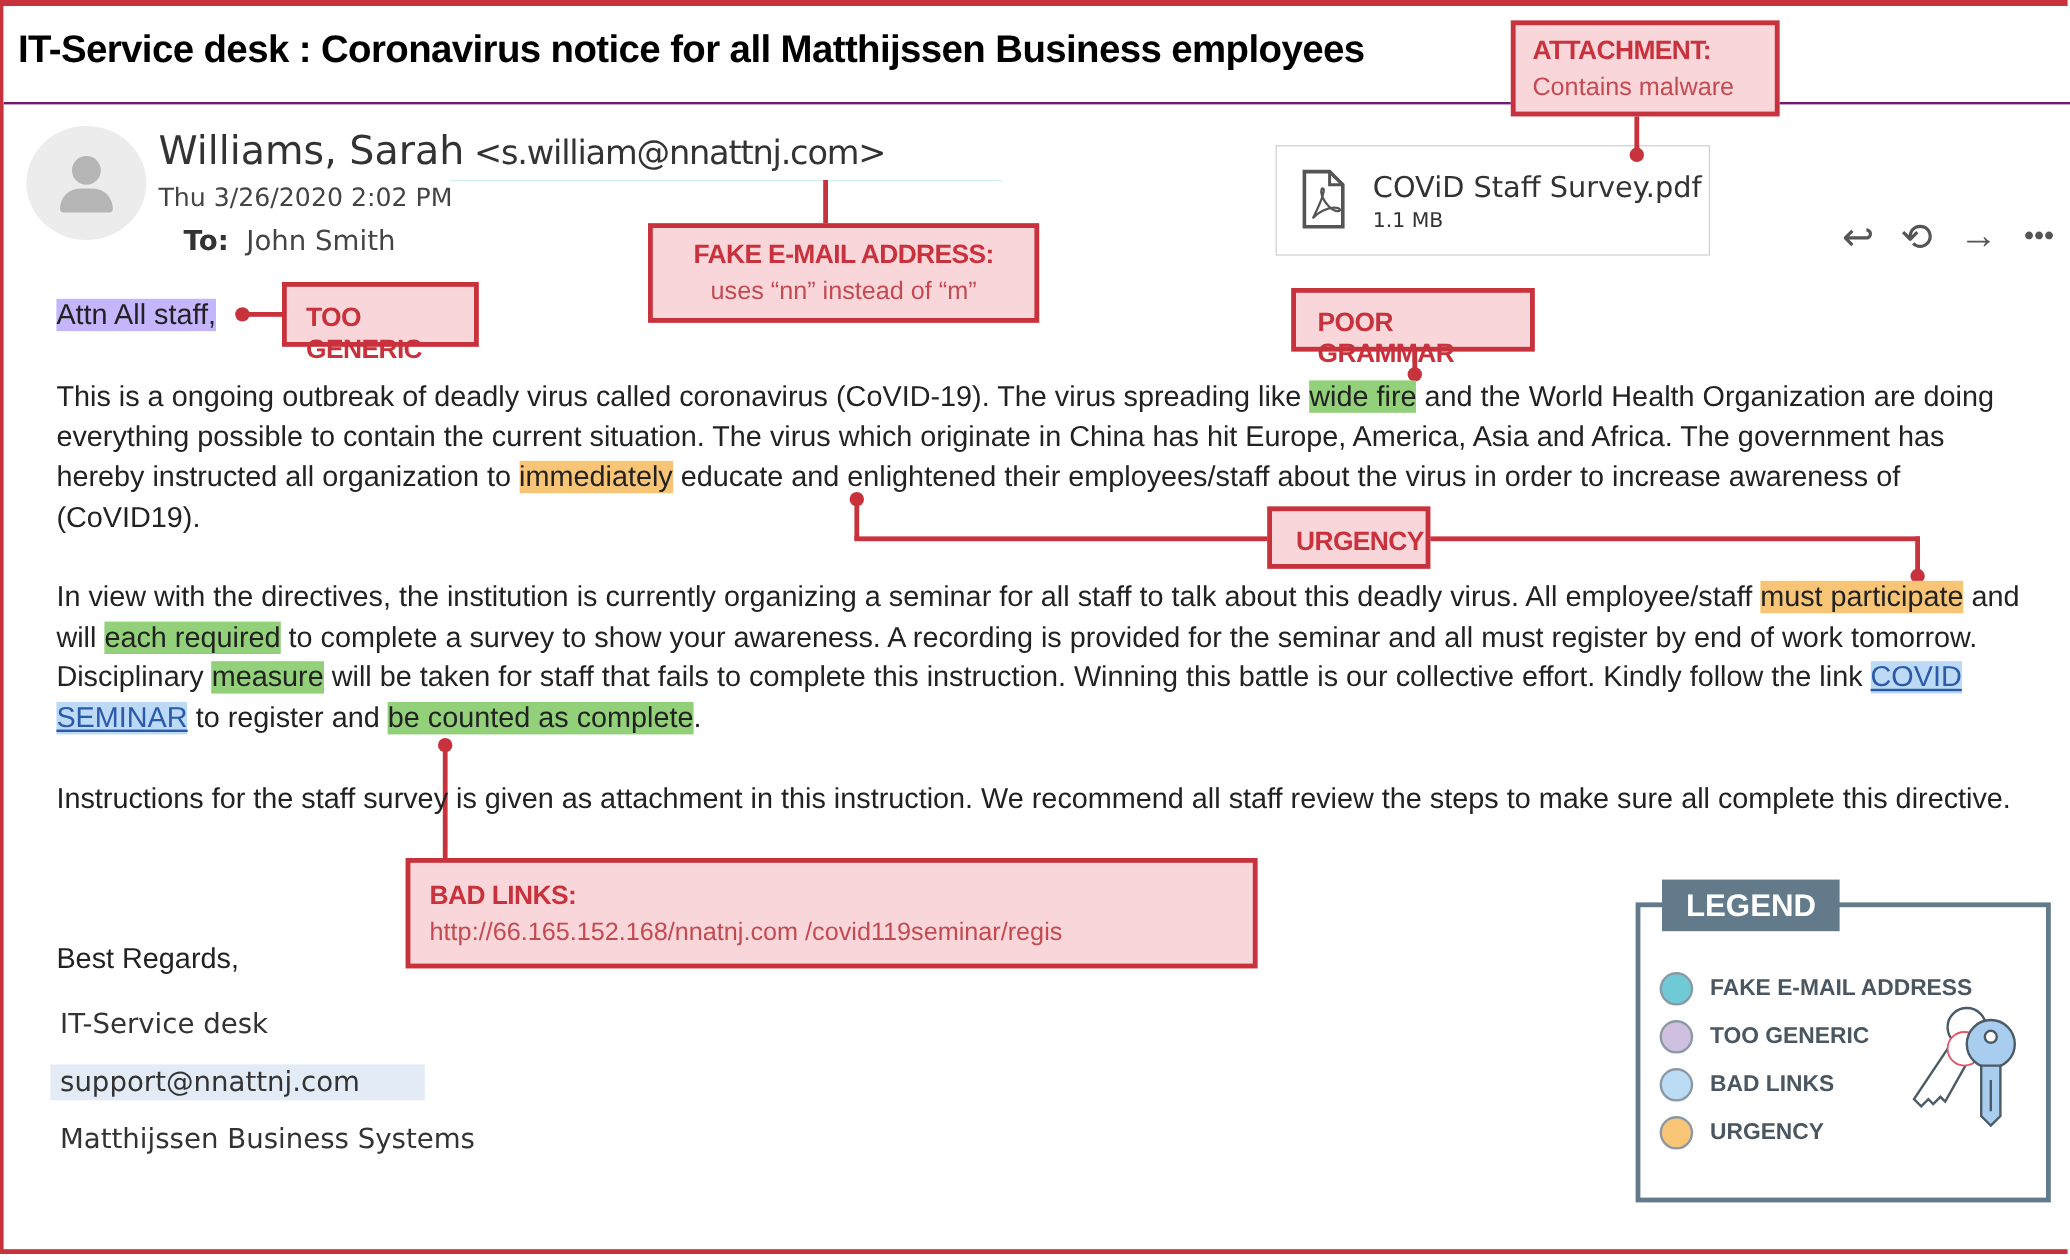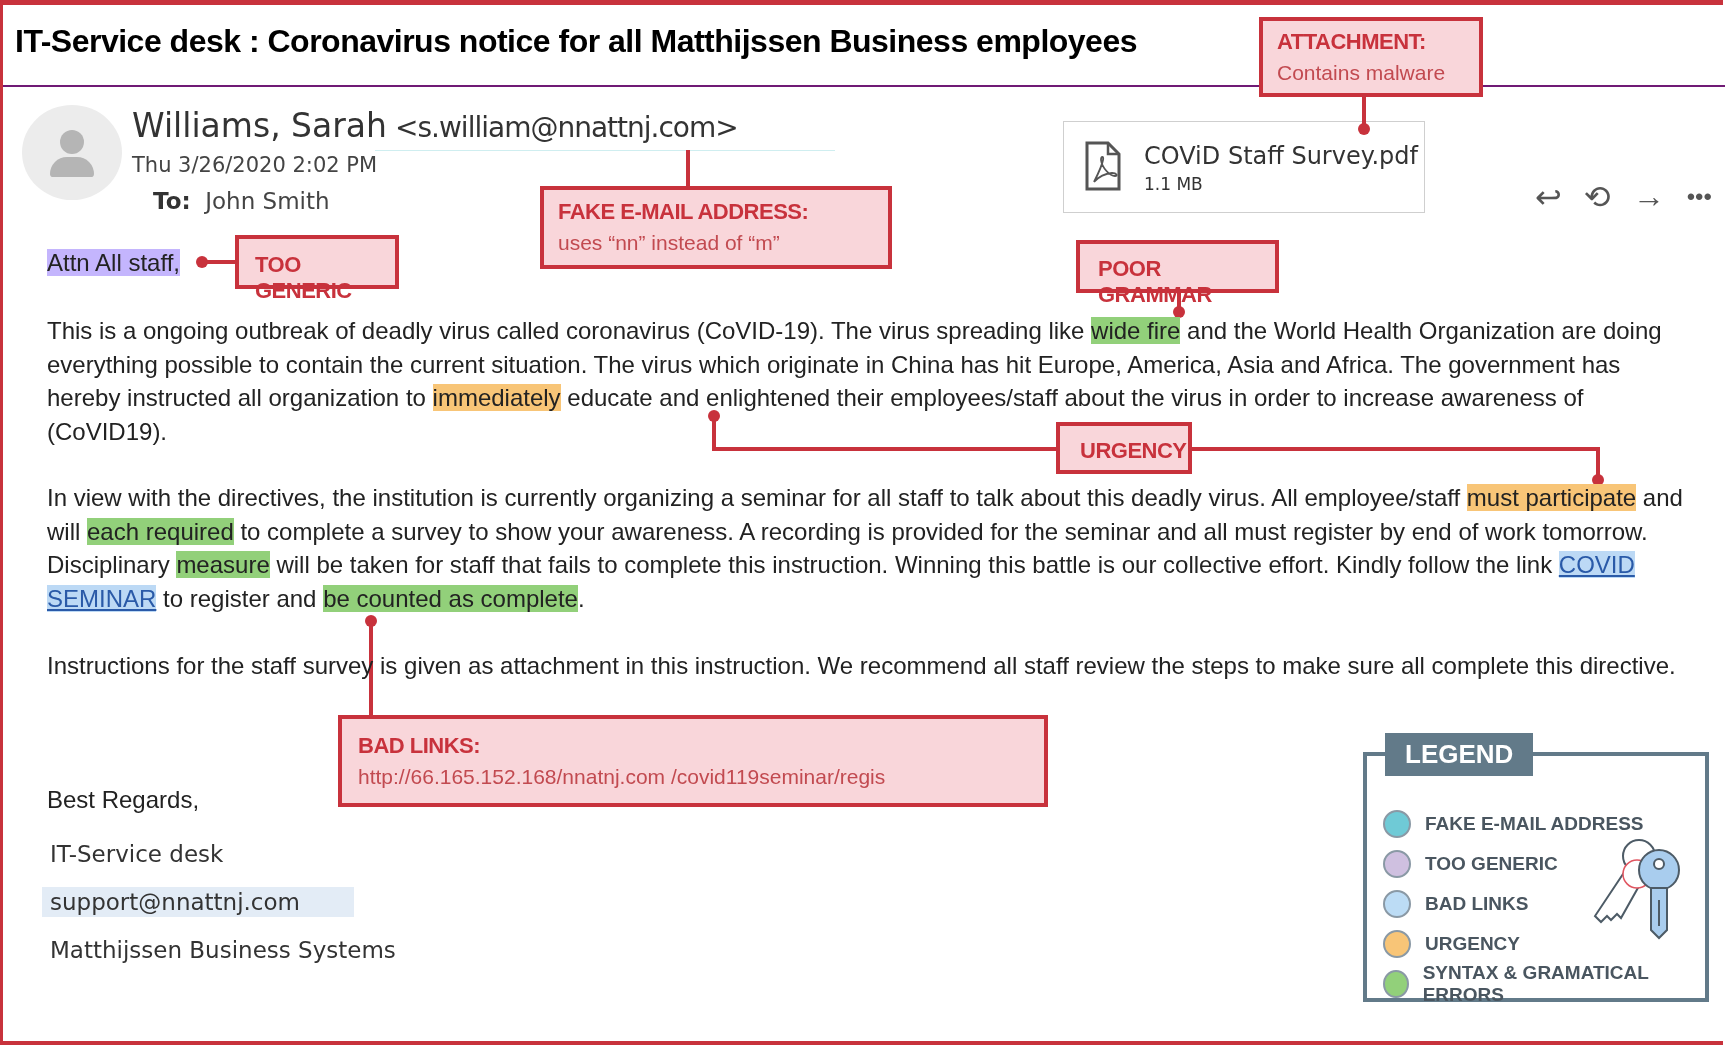--- a/index.html
+++ b/index.html
@@ -86,21 +86,21 @@
 </div>
 
 <div class="callout" style="left:1259px;top:17px;width:224px;height:80px;padding:8px 14px;">
   <div class="hd">ATTACHMENT:</div>
   <div class="sub">Contains malware</div>
 </div>
 <div class="line" style="left:1362px;top:97px;width:4px;height:30px;"></div>
 <div class="dot" style="left:1358px;top:123px;"></div>
 
 <div class="line" style="left:686px;top:150px;width:4px;height:37px;"></div>
-<div class="callout" style="left:540px;top:186px;width:352px;height:83px;padding:9px 14px;">
+<div class="callout" style="left:540px;top:186px;width:326px;height:83px;padding:9px 14px;text-align:center;">
   <div class="hd">FAKE E-MAIL ADDRESS:</div>
   <div class="sub">uses “nn” instead of “m”</div>
 </div>
 
 <div class="body-text" style="top:246px;">
   <span class="hl-purple">Attn All staff,</span>
 </div>
 <div class="dot" style="left:196px;top:256px;"></div>
 <div class="line" style="left:202px;top:260px;width:34px;height:4px;"></div>
 <div class="callout" style="left:235px;top:235px;width:164px;height:54px;padding:13px 16px;">
@@ -158,24 +158,20 @@
         <span>TOO GENERIC</span>
       </div>
     <div class="item">
         <div class="circ" style="background:#bcdcf5"></div>
         <span>BAD LINKS</span>
       </div>
     <div class="item">
         <div class="circ" style="background:#f8c577"></div>
         <span>URGENCY</span>
       </div>
-    <div class="item">
-        <div class="circ" style="background:#92d07a"></div>
-        <span>SYNTAX &amp; GRAMATICAL ERRORS</span>
-      </div>
   </div>
   <svg class="keys" width="100" height="110" viewBox="0 0 100 110">
     <circle cx="52" cy="22" r="16" fill="none" stroke="#4d5b66" stroke-width="2"></circle>
     <path d="M40 34 L8 82 L14 88 L20 82 L24 86 L30 80 L34 84 L52 52 Z" fill="#fff" stroke="#4d5b66" stroke-width="2"></path>
     <circle cx="50" cy="40" r="14" fill="#fff" stroke="#e05560" stroke-width="1.5"></circle>
     <circle cx="72" cy="36" r="20" fill="#a9cdee" stroke="#4d5b66" stroke-width="2"></circle>
     <circle cx="72" cy="30" r="5" fill="#fff" stroke="#4d5b66" stroke-width="2"></circle>
     <path d="M64 54 L64 96 L72 104 L80 96 L80 54 Z" fill="#a9cdee" stroke="#4d5b66" stroke-width="2"></path>
     <path d="M72 66 L72 92" stroke="#4d5b66" stroke-width="2"></path>
   </svg>

